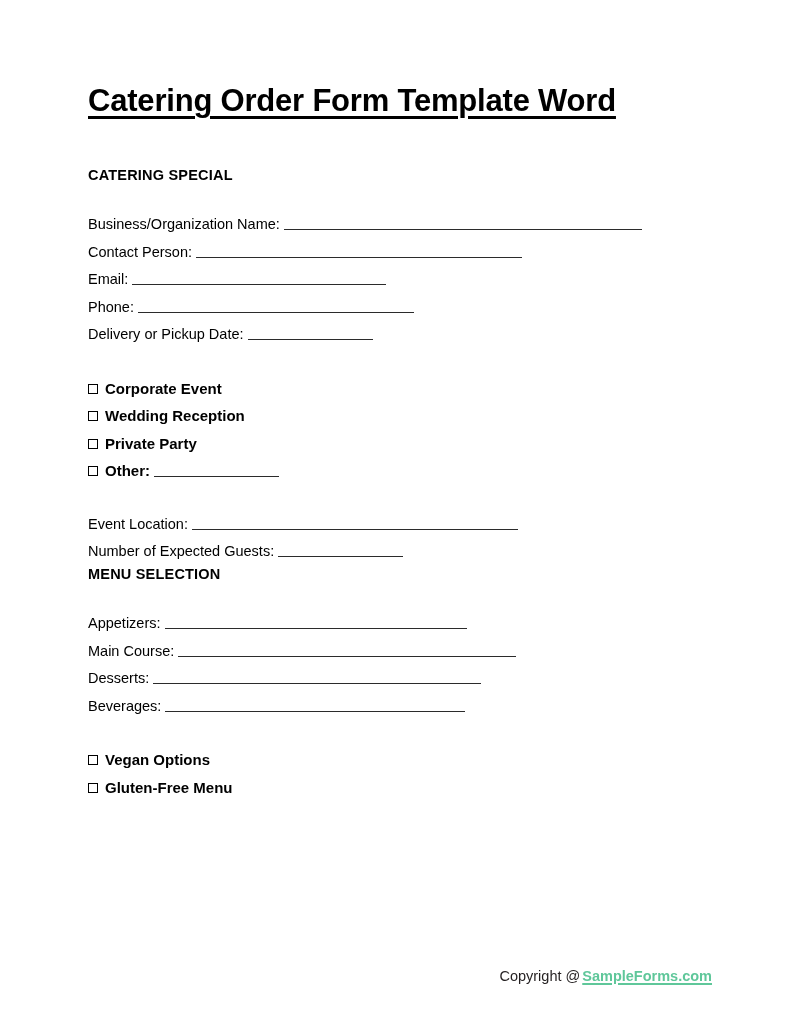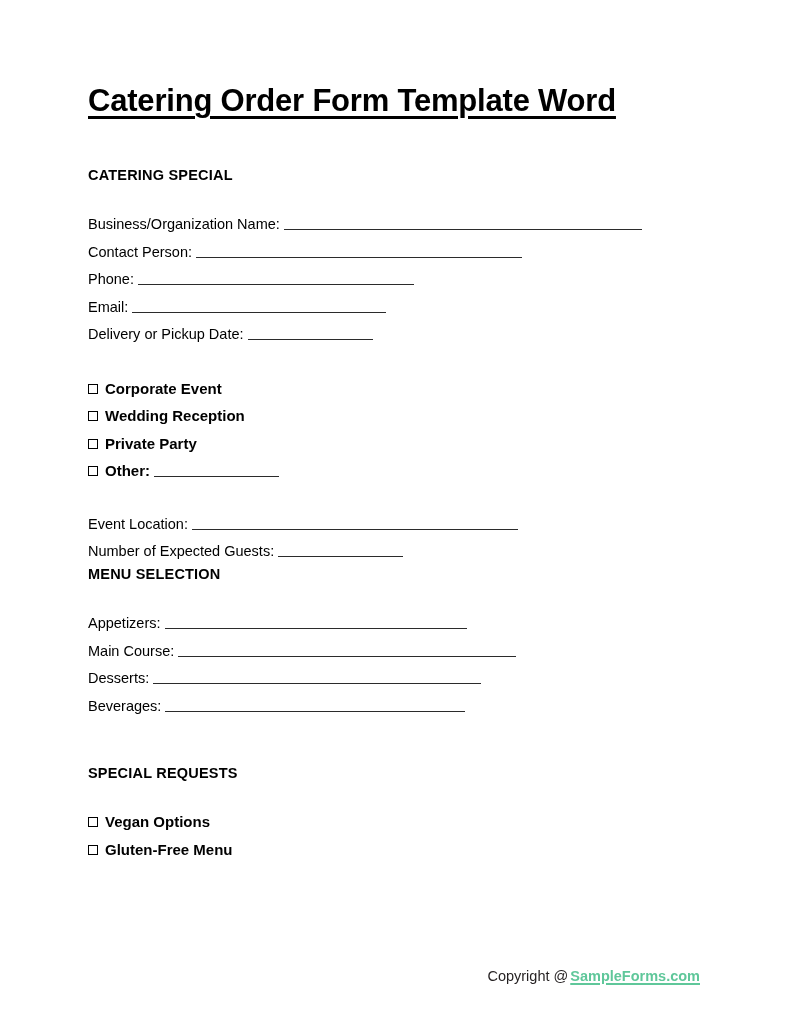--- a/index.html
+++ b/index.html
@@ -98,21 +98,21 @@
     top: 0px;
     vertical-align: baseline;
   }
   .check-label { font-weight: bold; }
 
   .subfield-group { margin-top: 26px; }
 
   
   .footer {
     position: absolute;
-    right: 100px;
+    right: 88px;
     bottom: 43px;
     font-size: 14.5px;
     line-height: 1.2;
     white-space: nowrap;
     font-weight: normal;
   }
   .copyright-text {
     color: #231f20;
     font-weight: normal;
   }
@@ -135,26 +135,26 @@
   <div class="section-heading sec-catering">CATERING SPECIAL</div>
 
   <div class="field-group">
     <div class="field-row">
       <span class="field-label">Business/Organization Name:</span><span class="blank w-xl"></span>
     </div>
     <div class="field-row">
       <span class="field-label">Contact Person:</span><span class="blank w-lg"></span>
     </div>
     <div class="field-row">
+      <span class="field-label">Email:</span><span class="blank w-md"></span>
+    </div>
+    <div class="field-row">
       <span class="field-label">Phone:</span><span class="blank w-mdl"></span>
     </div>
     <div class="field-row">
-      <span class="field-label">Email:</span><span class="blank w-md"></span>
-    </div>
-    <div class="field-row">
       <span class="field-label">Delivery or Pickup Date:</span><span class="blank w-sm"></span>
     </div>
   </div>
 
 
   <div class="check-group">
     <div class="check-row">
       <span class="checkbox-glyph"></span><span class="check-label">Corporate Event</span>
     </div>
     <div class="check-row">
@@ -187,21 +187,20 @@
       <span class="field-label">Main Course:</span><span class="blank w-main"></span>
     </div>
     <div class="field-row">
       <span class="field-label">Desserts:</span><span class="blank w-des"></span>
     </div>
     <div class="field-row">
       <span class="field-label">Beverages:</span><span class="blank w-bev"></span>
     </div>
   </div>
 
-  <div class="section-heading sec-special">SPECIAL REQUESTS</div>
 
   <div class="check-group">
     <div class="check-row">
       <span class="checkbox-glyph"></span><span class="check-label">Vegan Options</span>
     </div>
     <div class="check-row">
       <span class="checkbox-glyph"></span><span class="check-label">Gluten-Free Menu</span>
     </div>
   </div>
 

